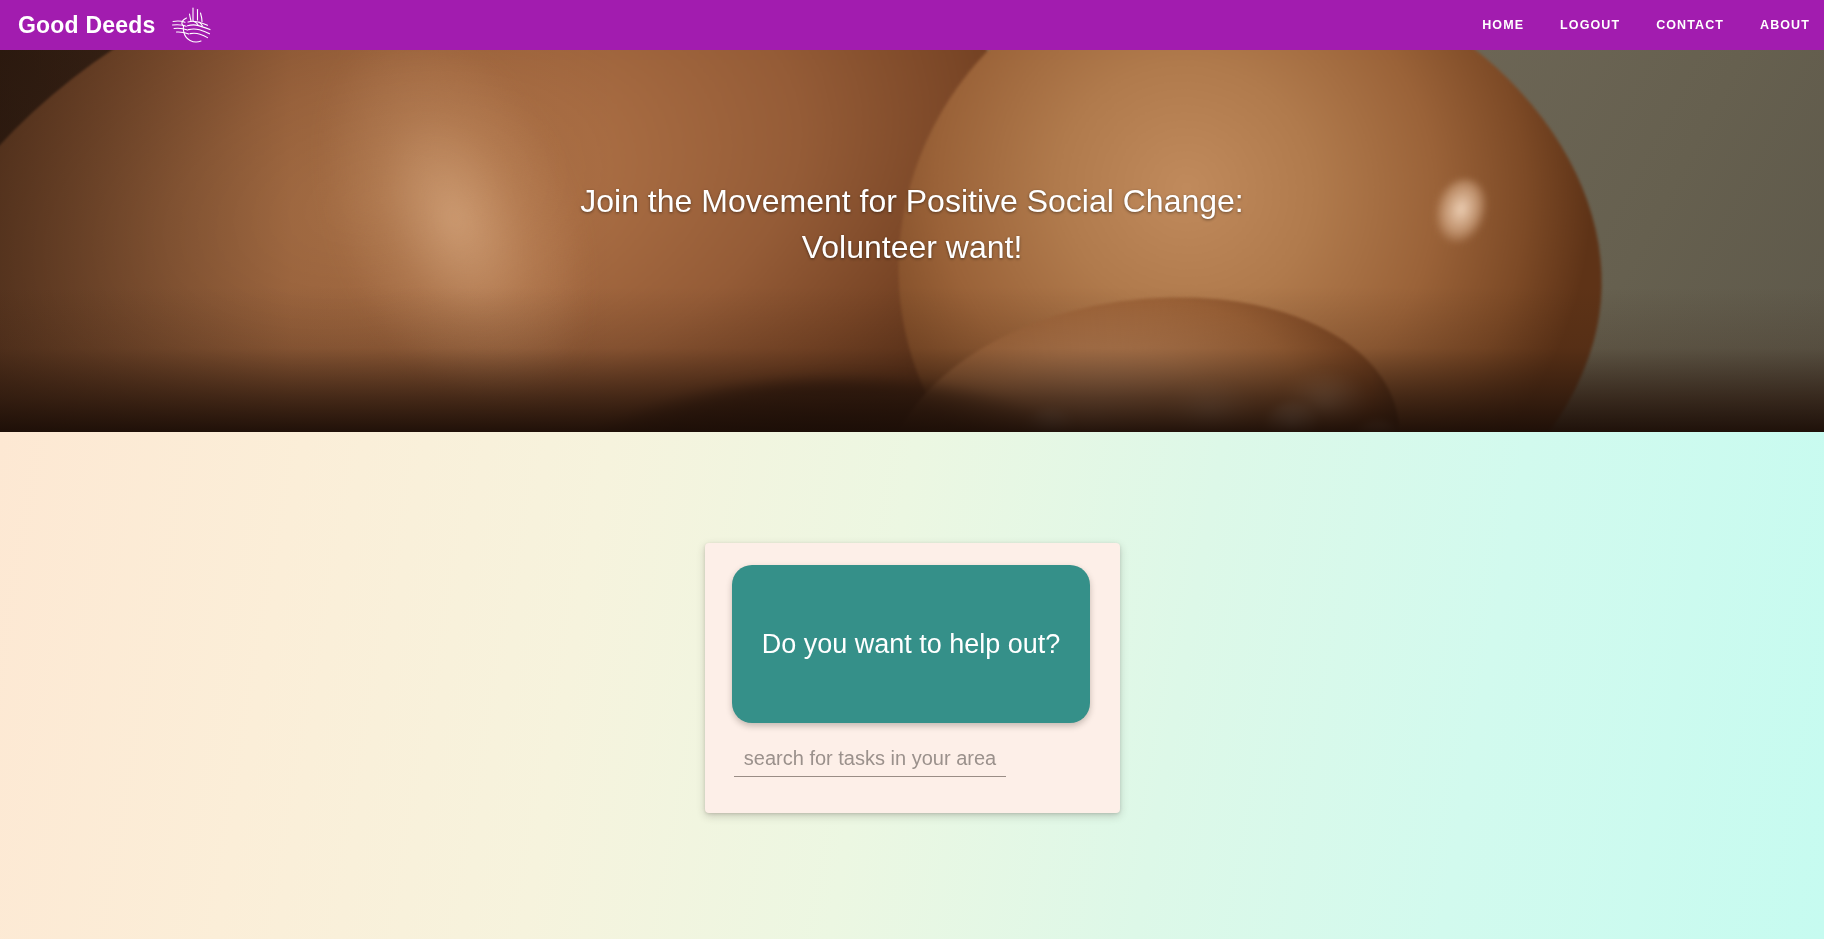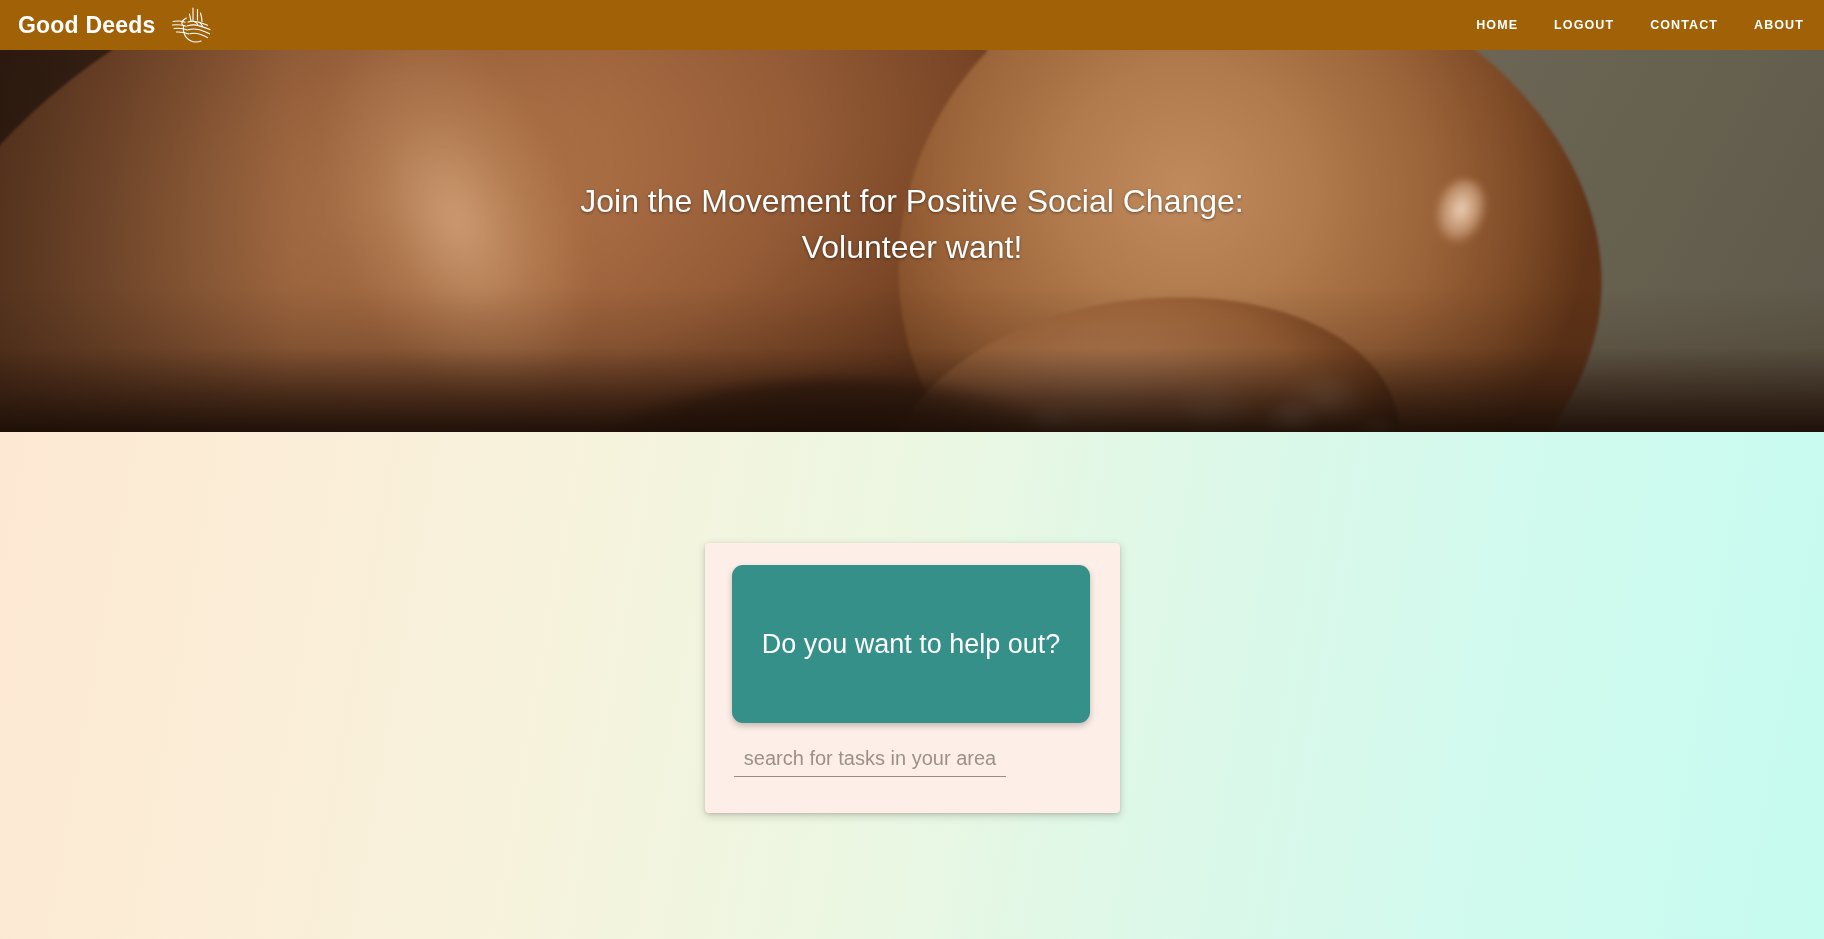--- a/index.html
+++ b/index.html
@@ -11,40 +11,40 @@
     font-family: "Liberation Sans", sans-serif;
   }
   body { background: #ffffff; }
 
   .page { position: relative; width: 1824px; height: 939px; }
 
   
   .navbar {
     position: absolute; top: 0; left: 0;
     width: 1824px; height: 50px;
-    background: #a16207;
+    background: #a21caf;
     display: flex; align-items: center;
     z-index: 30;
   }
   .brand {
     display: flex; align-items: center;
     margin-left: 18px; gap: 14px;
   }
   .brand-name {
     color: #ffffff;
     font-size: 23px;
     font-weight: bold;
     letter-spacing: 0.2px;
     line-height: 1;
     white-space: nowrap;
   }
   .brand-logo { width: 46px; height: 40px; display: block; }
 
   .nav-links {
-    margin-left: auto; margin-right: 20px;
+    margin-left: auto; margin-right: 14px;
     display: flex; align-items: center; gap: 36px;
   }
   .nav-link {
     color: #ffffff;
     font-size: 12.5px;
     font-weight: bold;
     letter-spacing: 1.1px;
     text-decoration: none;
     white-space: nowrap;
     cursor: pointer;
@@ -189,21 +189,21 @@
     border-radius: 4px;
     box-shadow: 0 3px 9px rgba(60,50,45,0.22), 0 1px 3px rgba(60,50,45,0.14);
     z-index: 10;
     padding: 22px 27px;
   }
   .help-button {
     display: block;
     width: 358px; height: 158px;
     background: #359089;
     border: none;
-    border-radius: 11px;
+    border-radius: 20px;
     color: #ffffff;
     font-family: "Liberation Sans", sans-serif;
     font-size: 27px;
     font-weight: normal;
     line-height: 40px;
     text-align: center;
     padding: 0 12px;
     cursor: pointer;
     box-shadow: 0 3px 6px rgba(40,30,25,0.26);
   }

